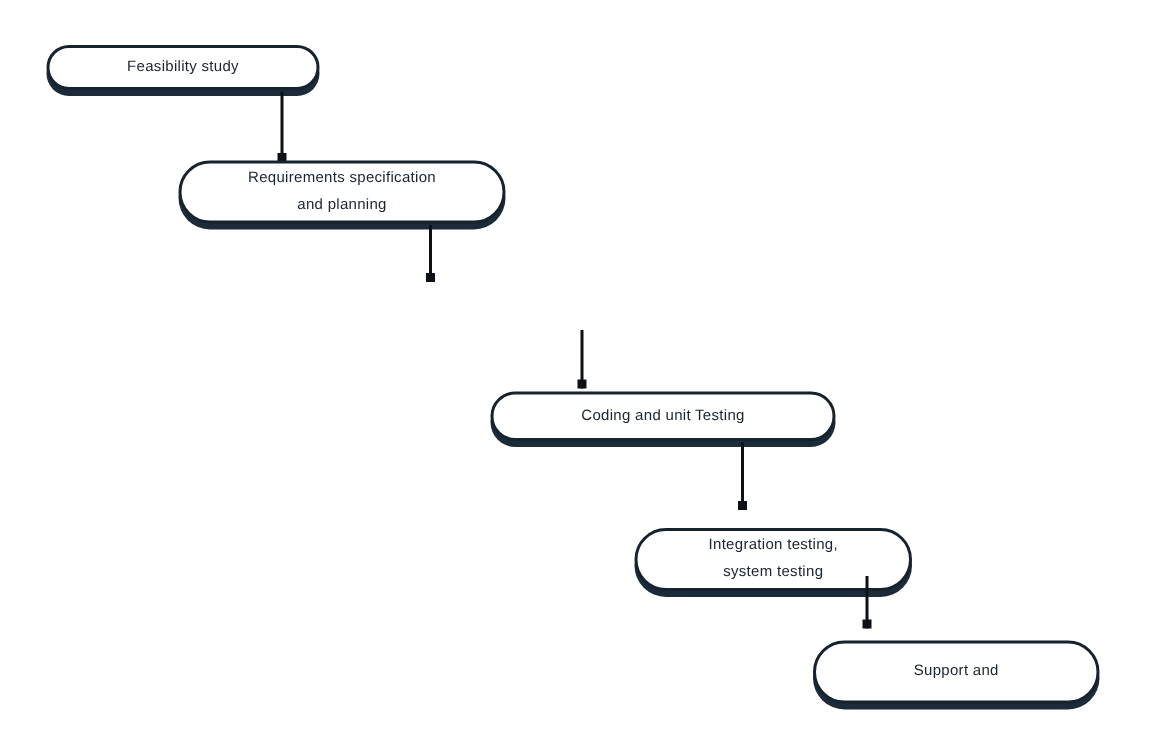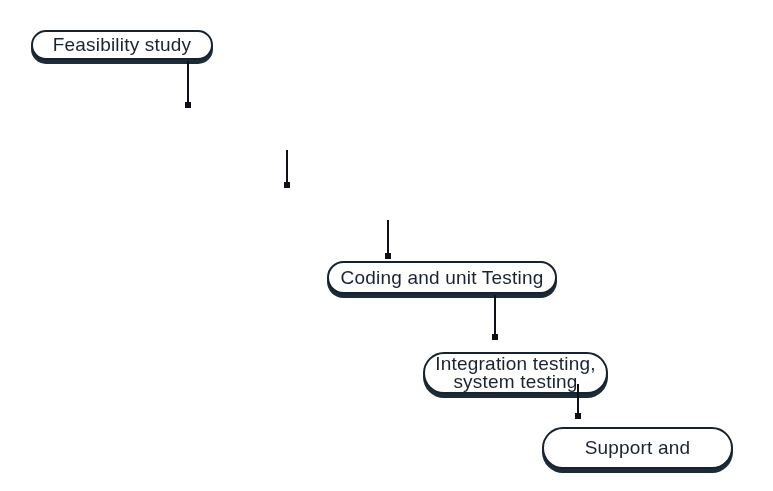--- a/index.html
+++ b/index.html
@@ -24,21 +24,21 @@
     position:absolute;
     display:flex;
     flex-direction:column;
     align-items:center;
     justify-content:center;
     background:var(--node-fill);
     border:2px solid var(--node-border);
     border-radius:999px;
     box-shadow:0 4px 0 var(--node-shadow);
     color:var(--text);
-    font-size:19px;
+    font-size:10px;
     line-height:18px;
     text-align:center;
     letter-spacing:0.2px;
     white-space:nowrap;
   }
   .node .tl{display:block;}
   .n1{left:31px;  top:30px;  width:182px; height:30px;}
   .n2{left:119px; top:107px; width:218px; height:42px;}
   .n3{left:237px; top:189px; width:185px; height:30px;}
   .n4{left:327px; top:261px; width:230px; height:33px;}
@@ -70,20 +70,24 @@
 <div class="canvas">
 
   <div class="node n1">
     <span class="tl">Feasibility study</span>
   </div>
 
   <div class="connector c1">
     <span class="cdot"></span>
   </div>
 
+  <div class="node n2">
+    <span class="tl">Requirements specification</span>
+    <span class="tl">and planning</span>
+  </div>
 
   <div class="connector c2">
     <span class="cdot"></span>
   </div>
 
 
   <div class="connector c3">
     <span class="cdot"></span>
   </div>
 

